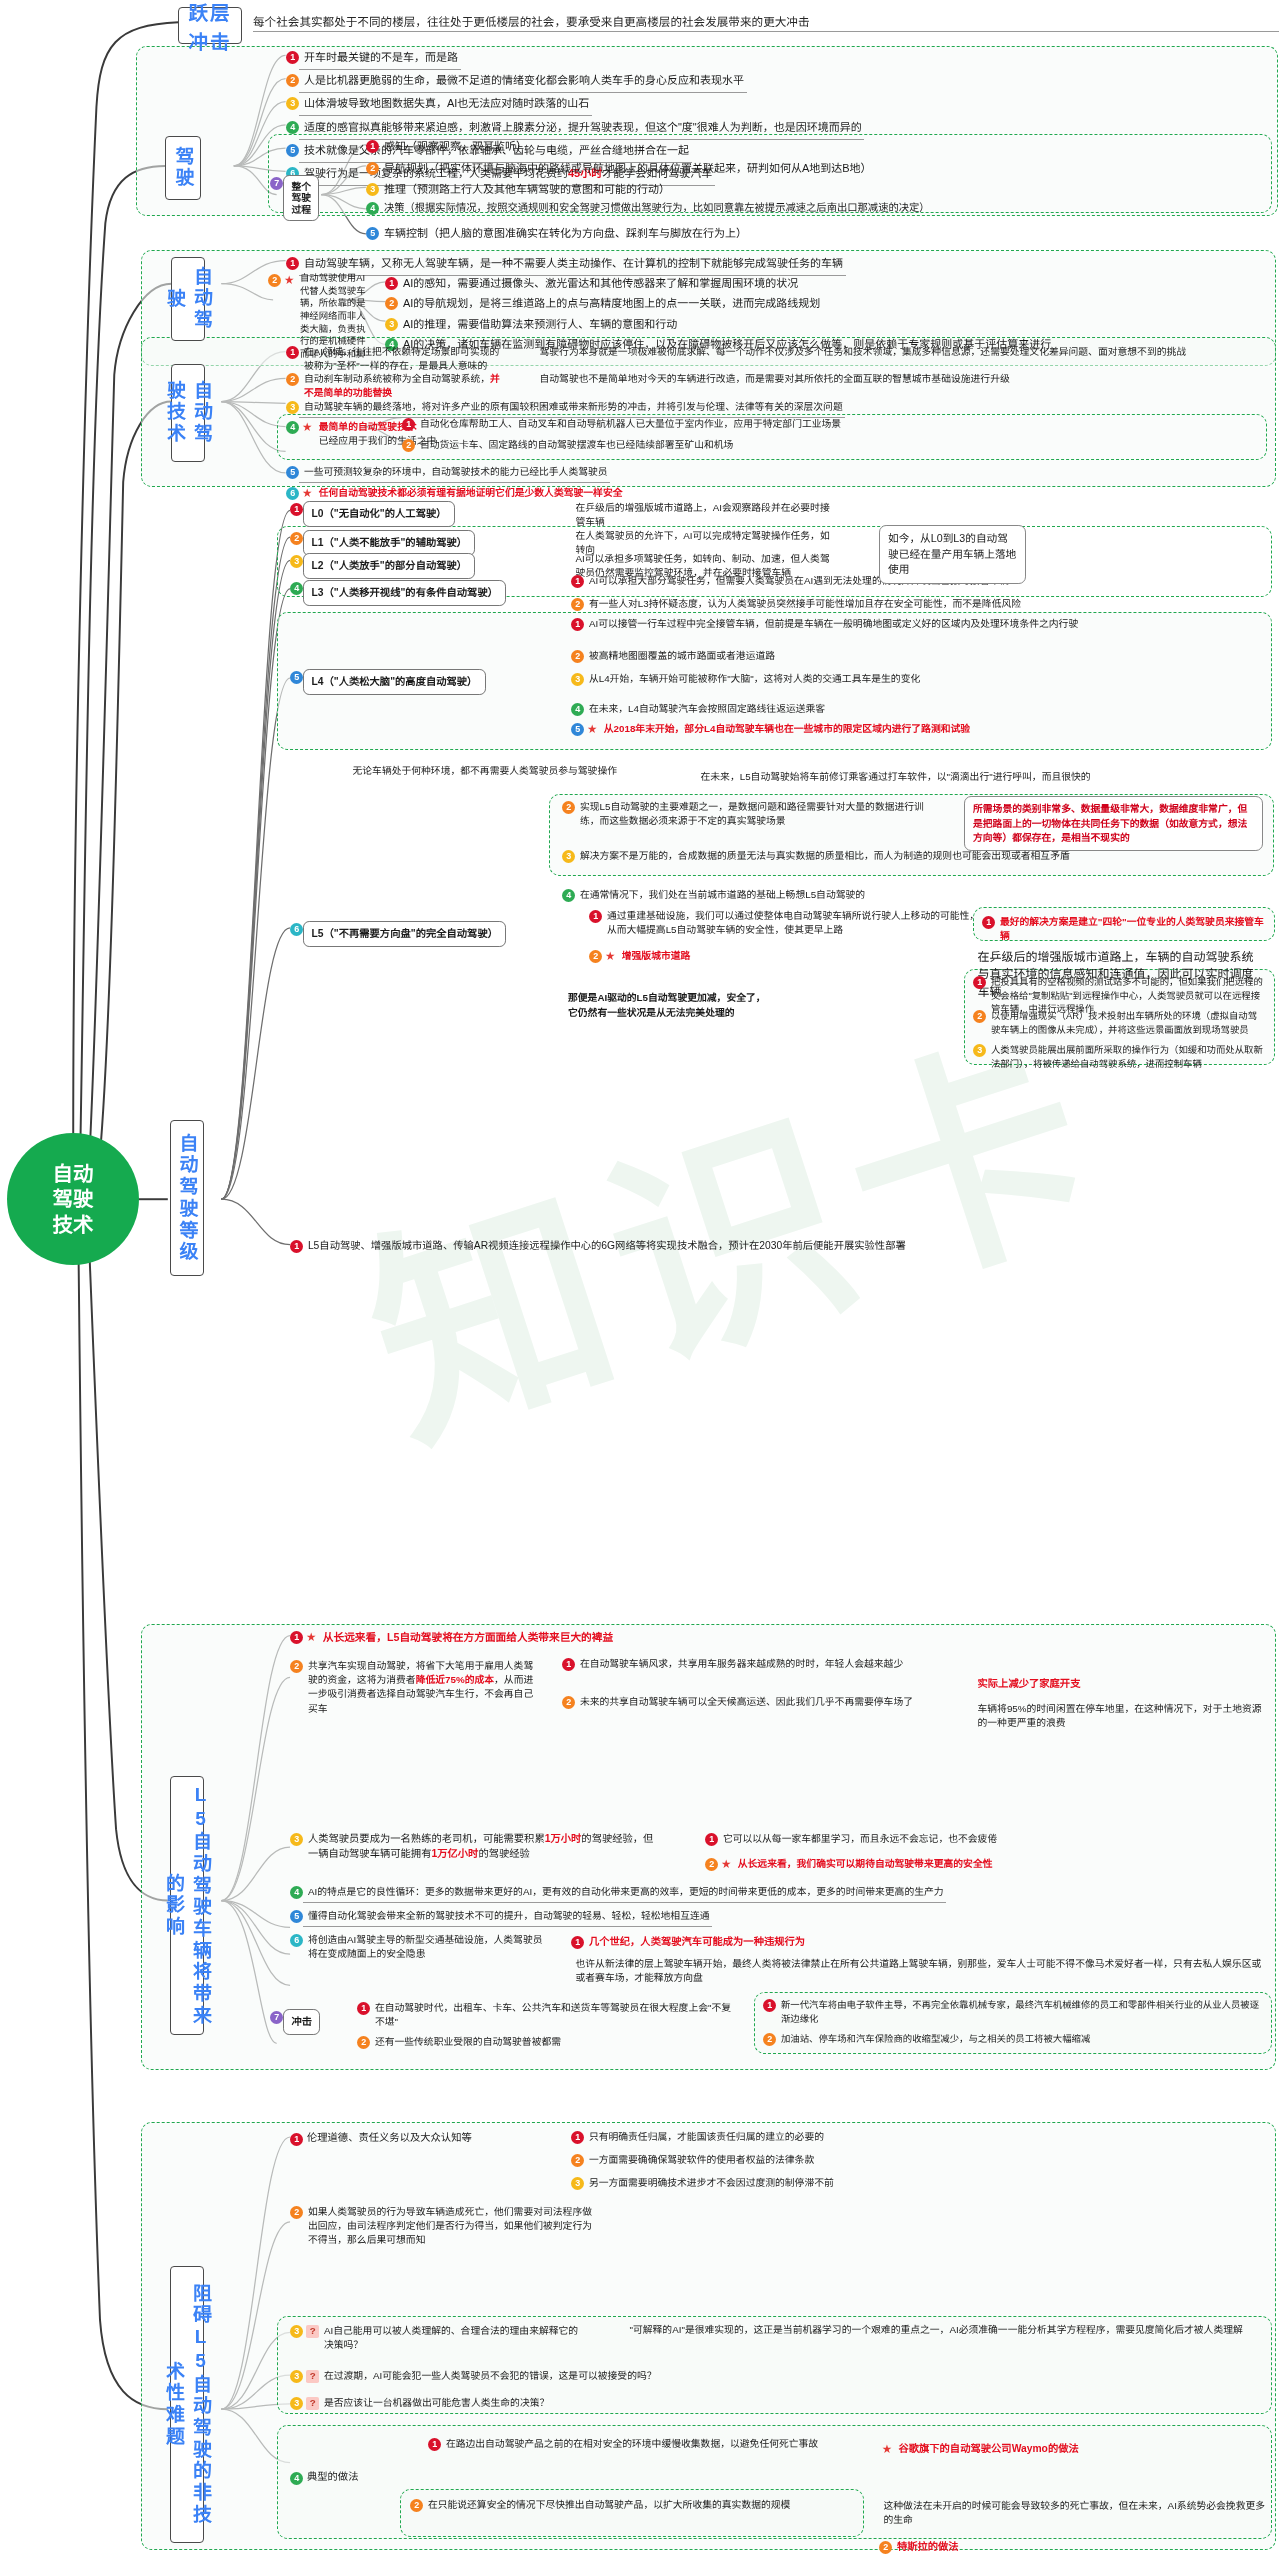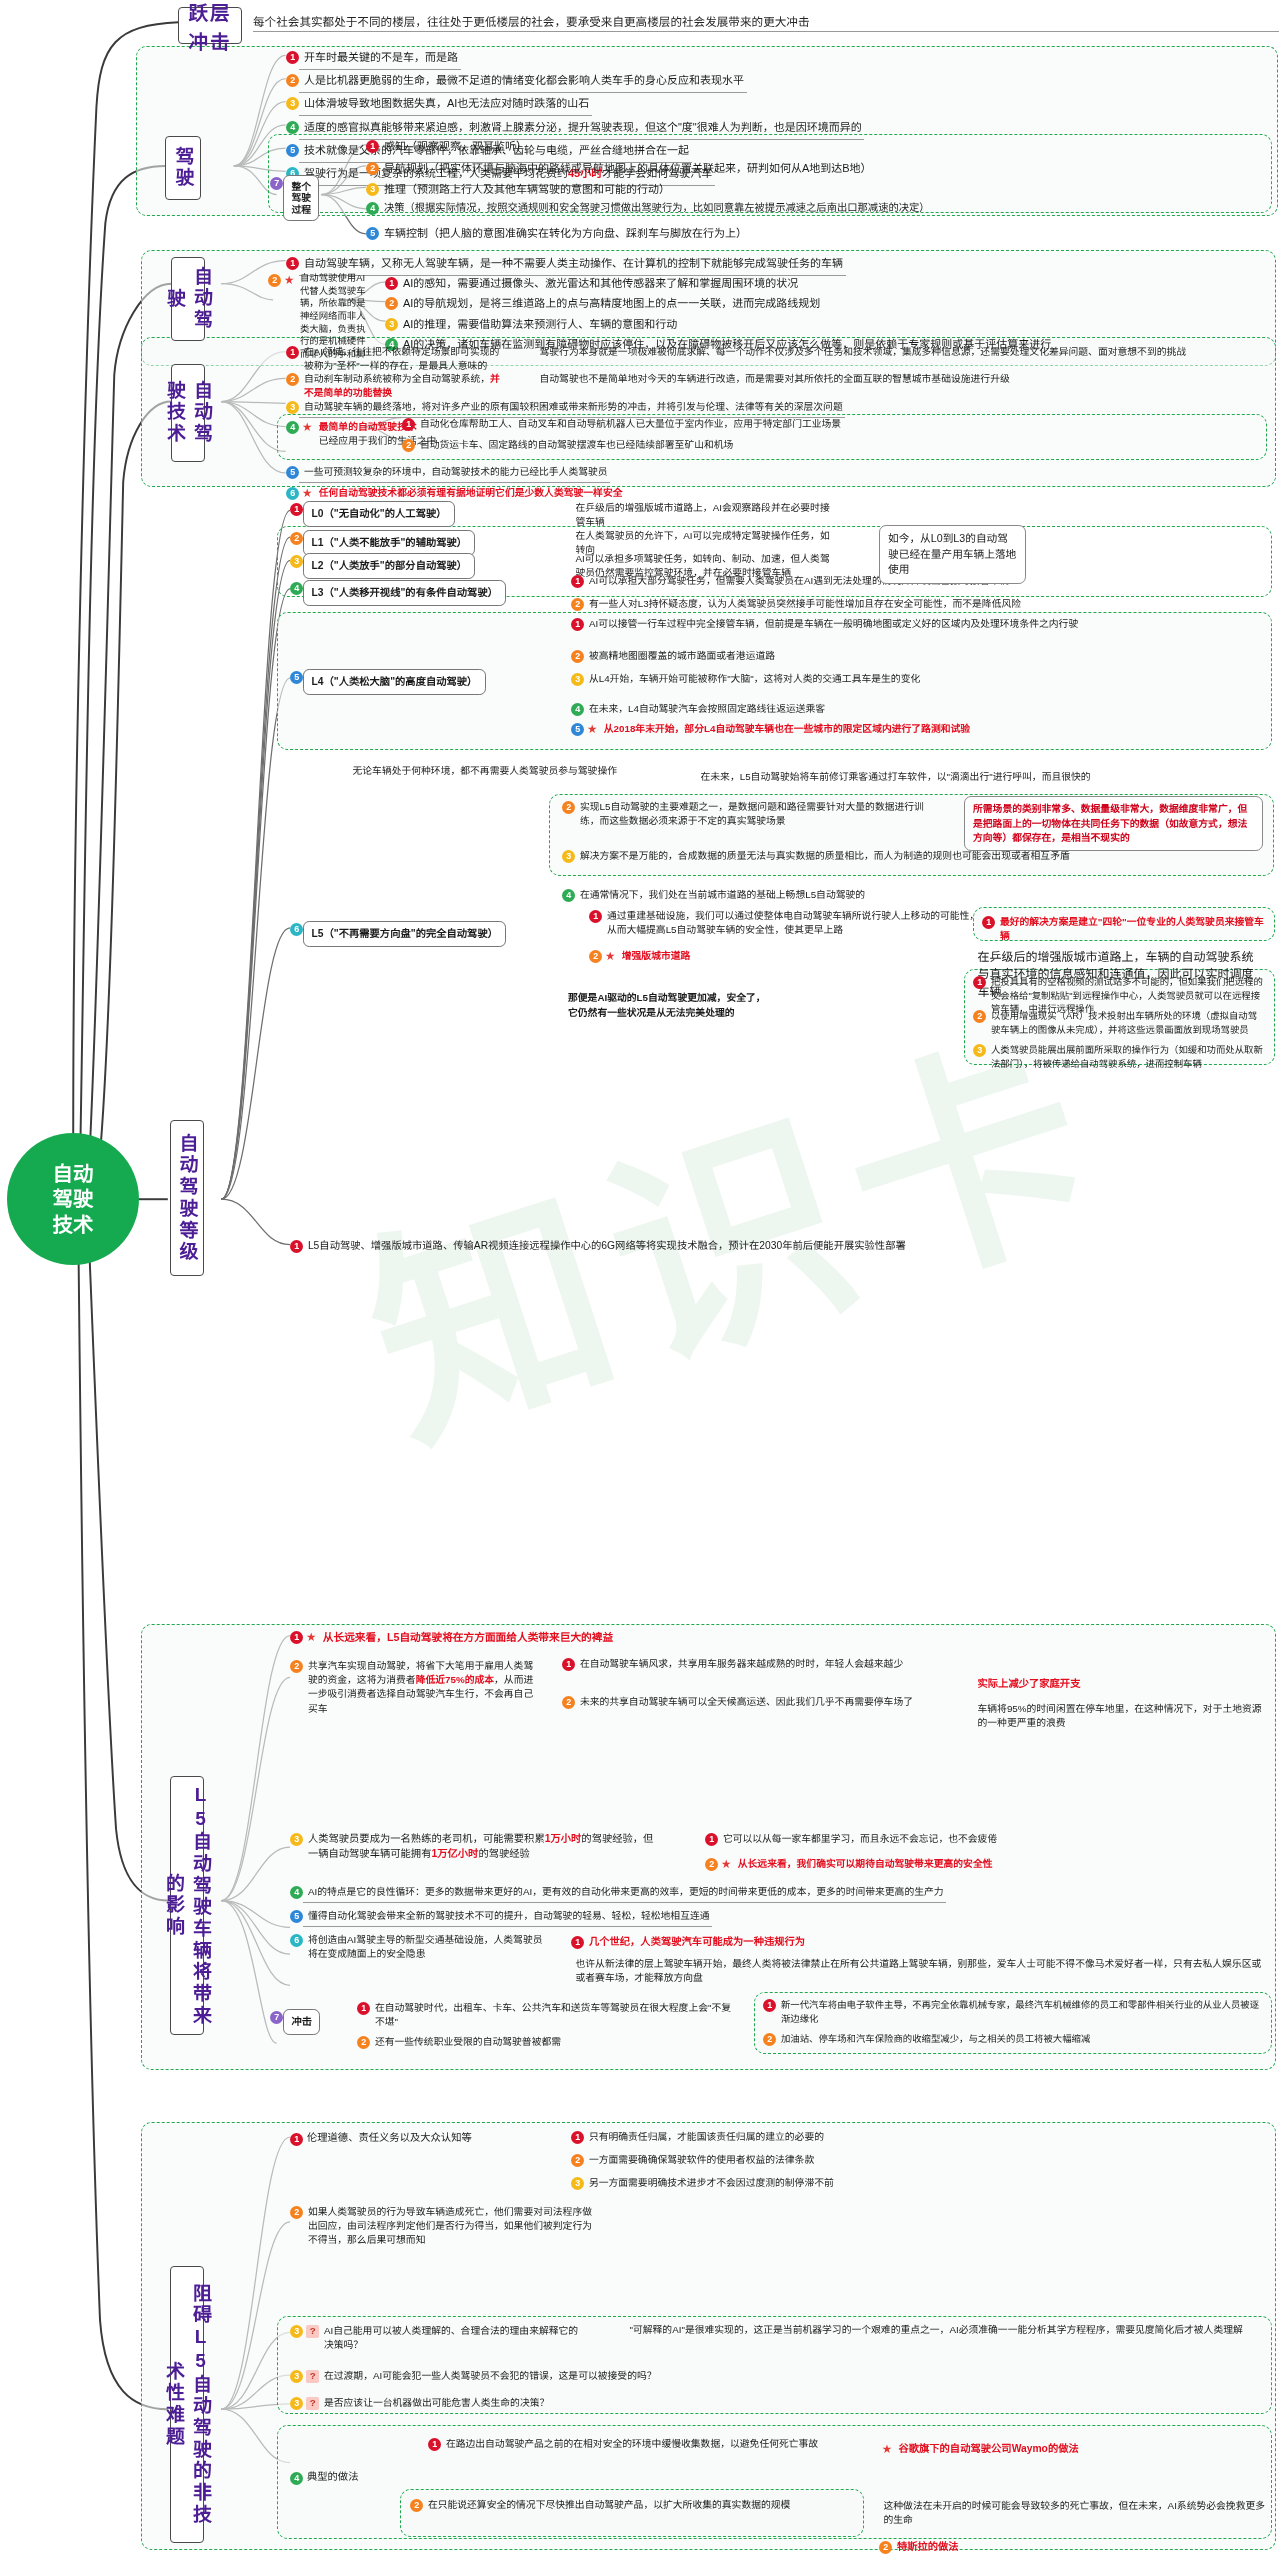--- a/index.html
+++ b/index.html
@@ -43,21 +43,21 @@
     font-size: 20.5px; font-weight: bold;
     line-height: 1.25;
     z-index: 20;
   }
   
   .branch {
     position: absolute;
     border: 1.8px solid #4a4a4a;
     border-radius: 4px;
     background: #ffffff;
-    color: #4c1d95;
+    color: #3b82f6;
     font-weight: bold;
     display: flex; align-items: center; justify-content: center;
     text-align: center;
     z-index: 15;
     padding: 5.4px 3.6px;
   }
   .branch.vert { writing-mode: vertical-rl; text-orientation: upright; letter-spacing: 2.7px; }
   .branch.horiz { font-size: 19.6px; letter-spacing: 1.8px; }
   .branch.vert { font-size: 19px; }
 

